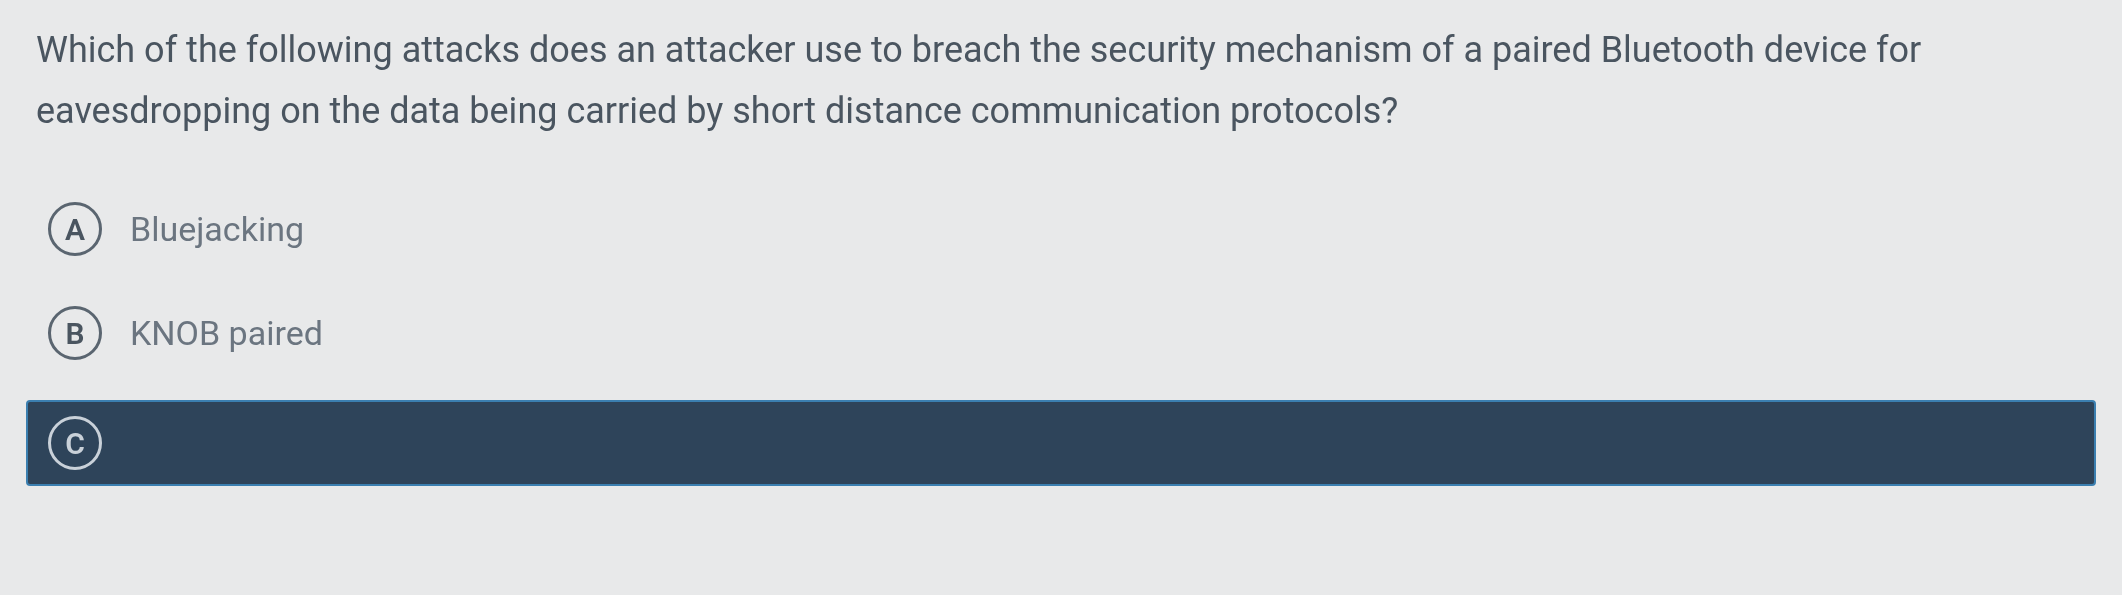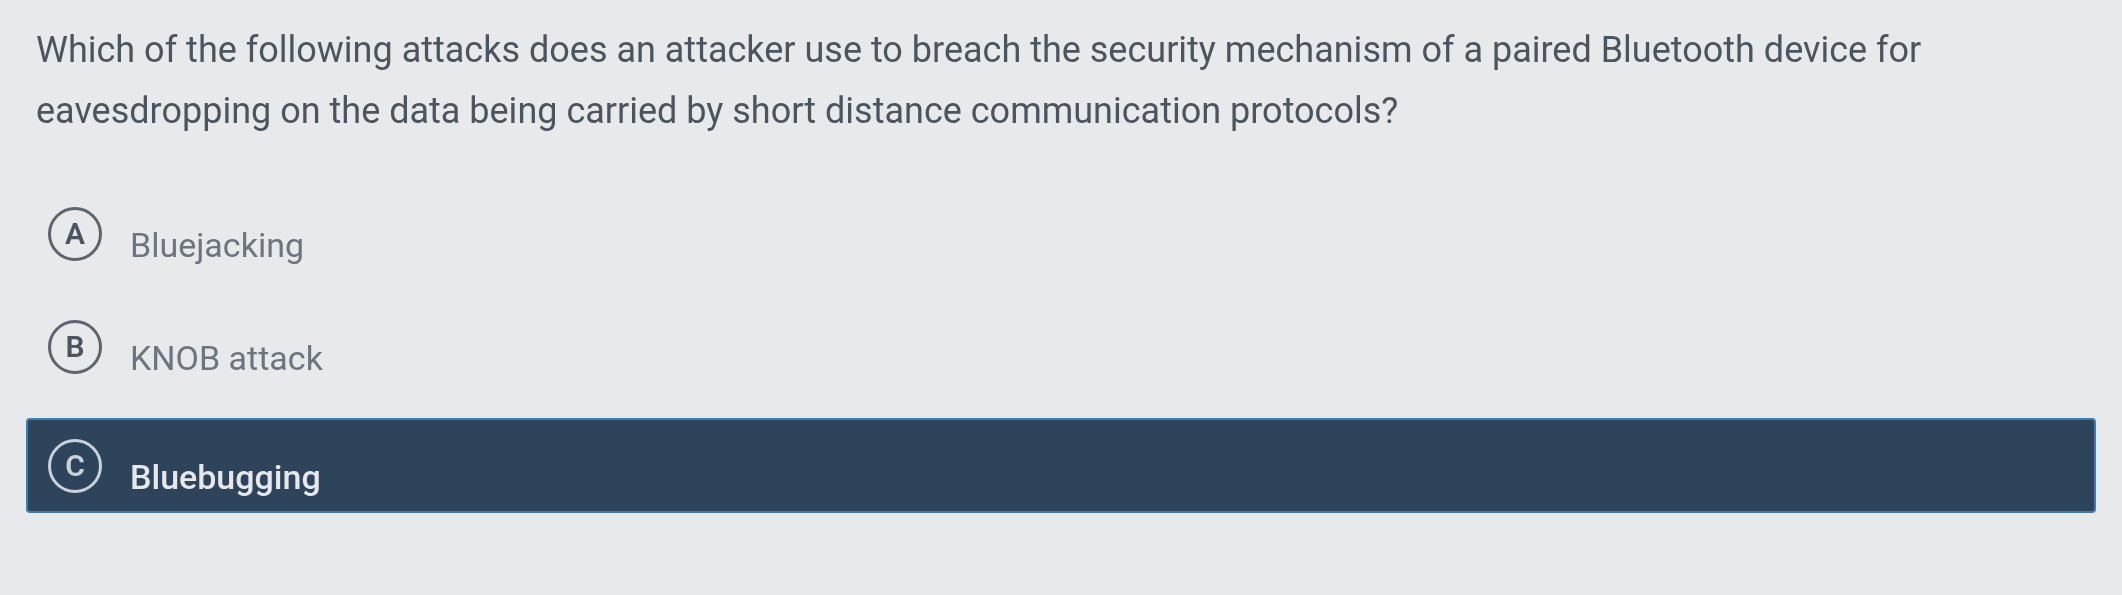--- a/index.html
+++ b/index.html
@@ -57,38 +57,36 @@
       color: #4a5560;
     }
     .option.selected .option-letter {
       border-color: #c9d1d9;
       color: #c9d1d9;
     }
     .option-text {
       font-size: 34px;
       color: #6b7580;
       font-weight: 400;
-      margin-top: 23px;
     }
     .option.selected .option-text {
       color: #e6e9ec;
       font-weight: 500;
     }
   </style>
 </head>
 <body>
 
 <div class="question-text">Which of the following attacks does an attacker use to breach the security mechanism of a paired Bluetooth device for eavesdropping on the data being carried by short distance communication protocols?</div>
 
 <div class="options">
   <div class="option">
     <div class="option-letter">A</div>
     <div class="option-text">Bluejacking</div>
   </div>
   <div class="option">
     <div class="option-letter">B</div>
-    <div class="option-text">KNOB attack</div>
+    <div class="option-text">KNOB paired</div>
   </div>
   <div class="option selected">
     <div class="option-letter">C</div>
-    <div class="option-text">Bluebugging</div>
   </div>
 </div>
 
 </body></html>

